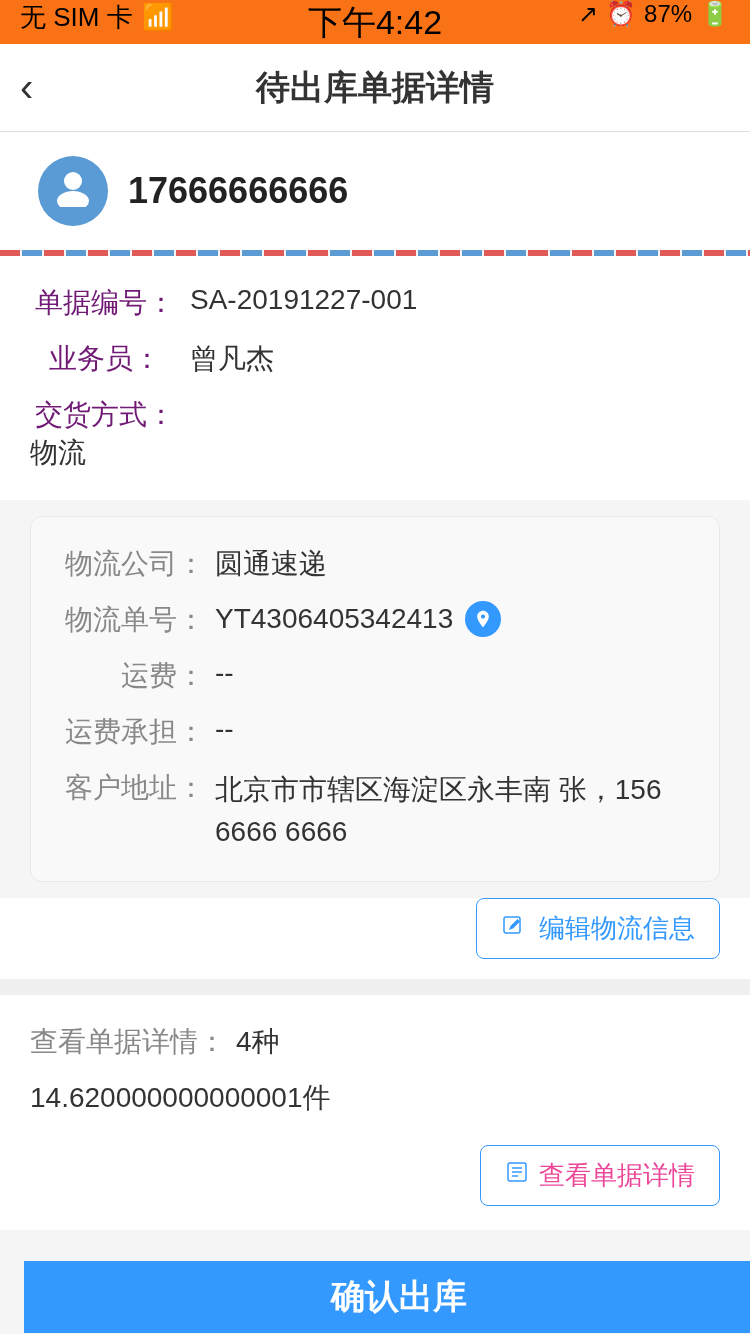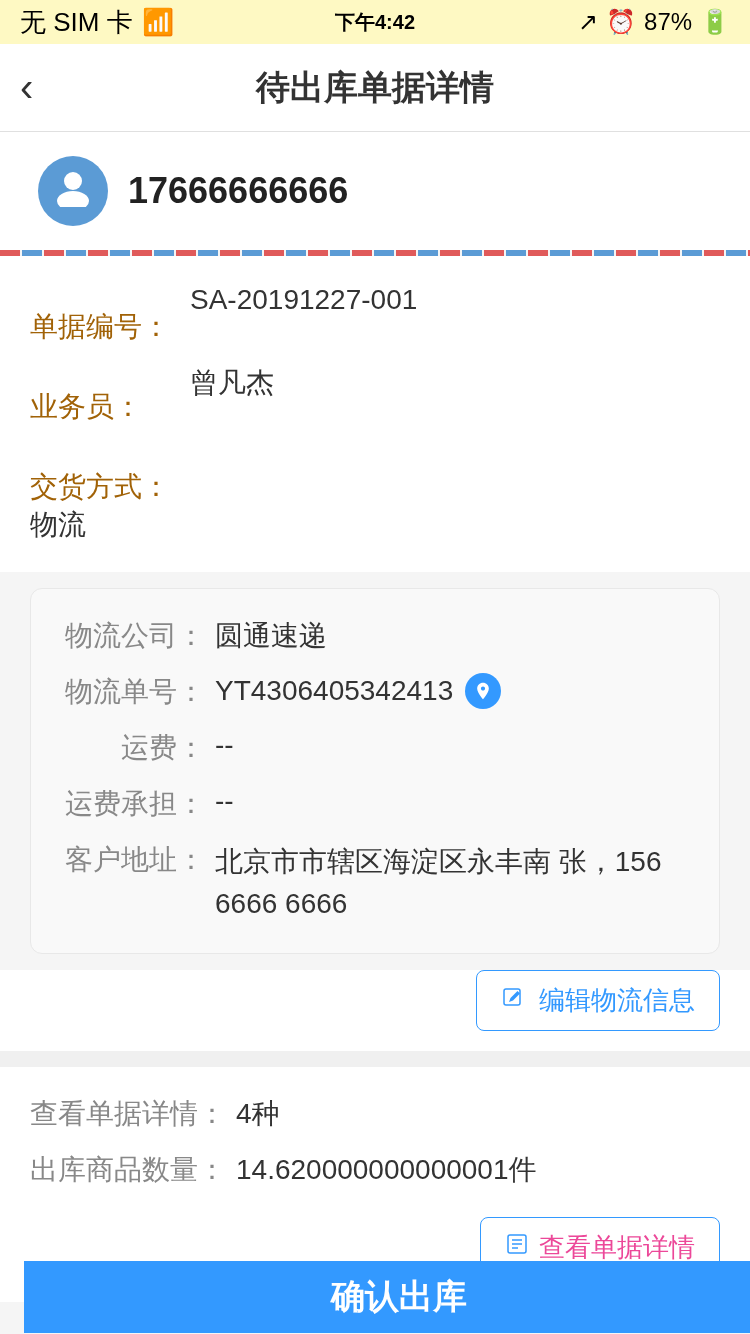--- a/index.html
+++ b/index.html
@@ -10,37 +10,37 @@
       font-family: -apple-system, "PingFang SC", "Helvetica Neue", sans-serif;
       background: #f5f5f5;
       position: relative;
       overflow-x: hidden;
     }
 
     
     .status-bar {
       width: 750px;
       height: 44px;
-      background: #fef9c3;
-      display: flex;
-      align-items: center;
+      background: #f97316;
+      display: flex;
+      align-items: flex-start;
       justify-content: space-between;
       padding: 0 20px;
       font-size: 28px;
       font-weight: 500;
     }
     .status-left {
       display: flex;
       align-items: center;
       gap: 10px;
       font-size: 26px;
     }
     .status-center {
-      font-size: 20px;
-      font-weight: 700;
+      font-size: 34px;
+      font-weight: 400;
       position: absolute;
       left: 50%;
       transform: translateX(-50%);
     }
     .status-right {
       display: flex;
       align-items: center;
       gap: 8px;
       font-size: 24px;
     }
@@ -127,26 +127,25 @@
     }
     .info-row {
       display: flex;
       align-items: flex-start;
       margin-bottom: 18px;
       font-size: 28px;
       color: #333;
     }
     .info-row:last-child { margin-bottom: 0; flex-direction: column; }
     .info-label {
-      color: #a16207;
+      color: #701a75;
       min-width: 150px;
-      text-align: left;
+      text-align: center;
       margin-right: 10px;
       flex-shrink: 0;
-      margin-top: 24px;
     }
     .info-value {
       color: #333;
       flex: 1;
     }
 
     
     .logistics-card {
       background: #f9f9f9;
       border: 1px solid #e8e8e8;
@@ -395,21 +394,20 @@
   </div>
 
   <div class="section-divider"></div>
 
   <div class="goods-section">
     <div class="goods-row">
       <span class="goods-label">查看单据详情：</span>
       <span class="goods-value">4种</span>
     </div>
     <div class="goods-row">
-      <span class="goods-label">出库商品数量：</span>
       <span class="goods-value">14.620000000000001件</span>
     </div>
   </div>
 
   <div class="view-detail-row">
     <button class="view-detail-btn">
       <span>
         <svg width="24" height="24" viewBox="0 0 24 24" fill="none" xmlns="http://www.w3.org/2000/svg">
           <rect x="3" y="3" width="18" height="18" rx="2" stroke="#3399ff" stroke-width="1.5" fill="none"></rect>
           <line x1="7" y1="8" x2="17" y2="8" stroke="#3399ff" stroke-width="1.5"></line>

